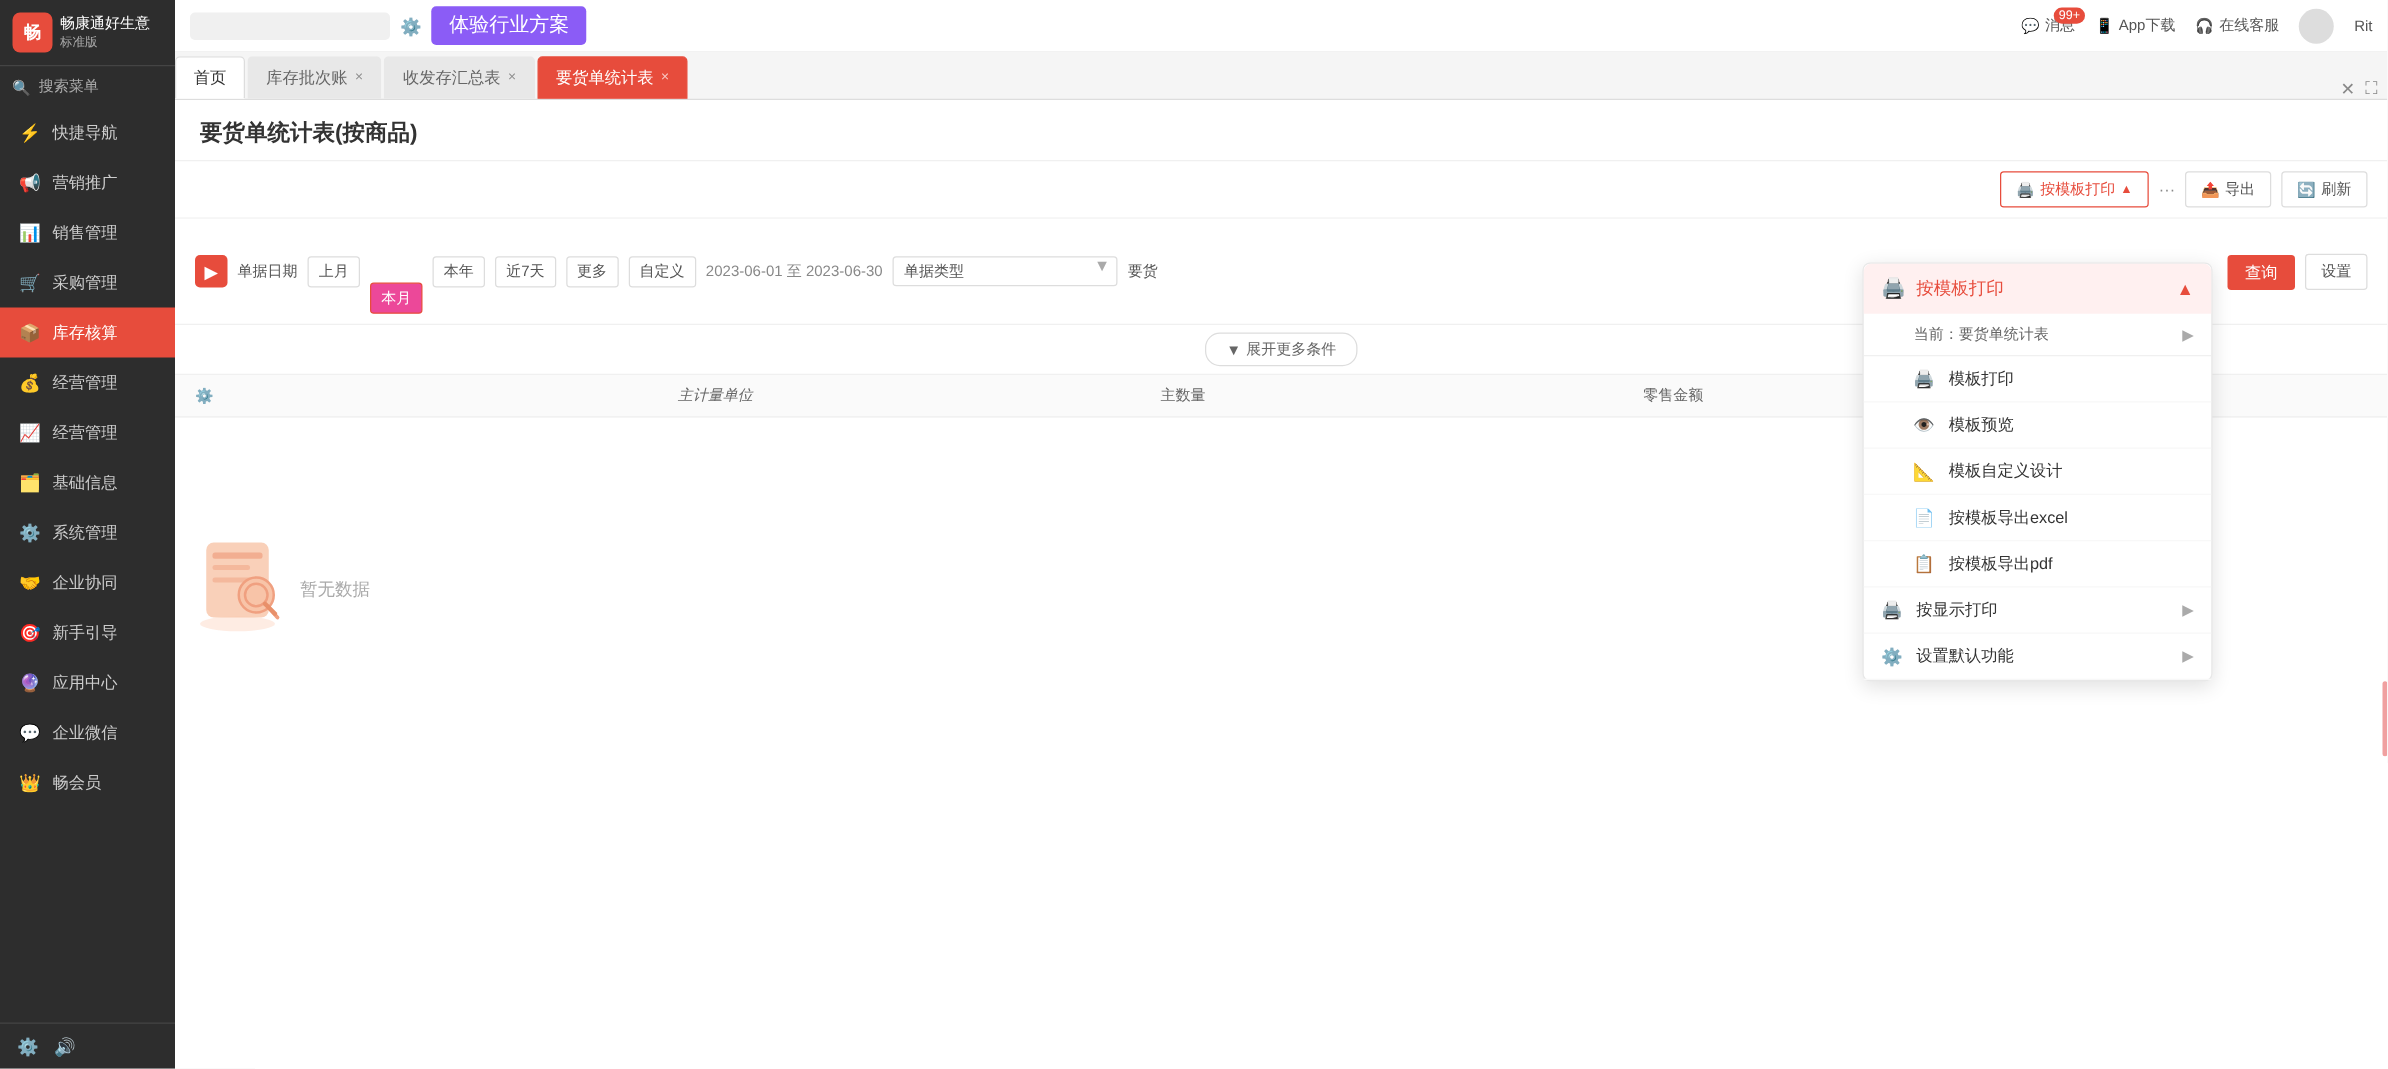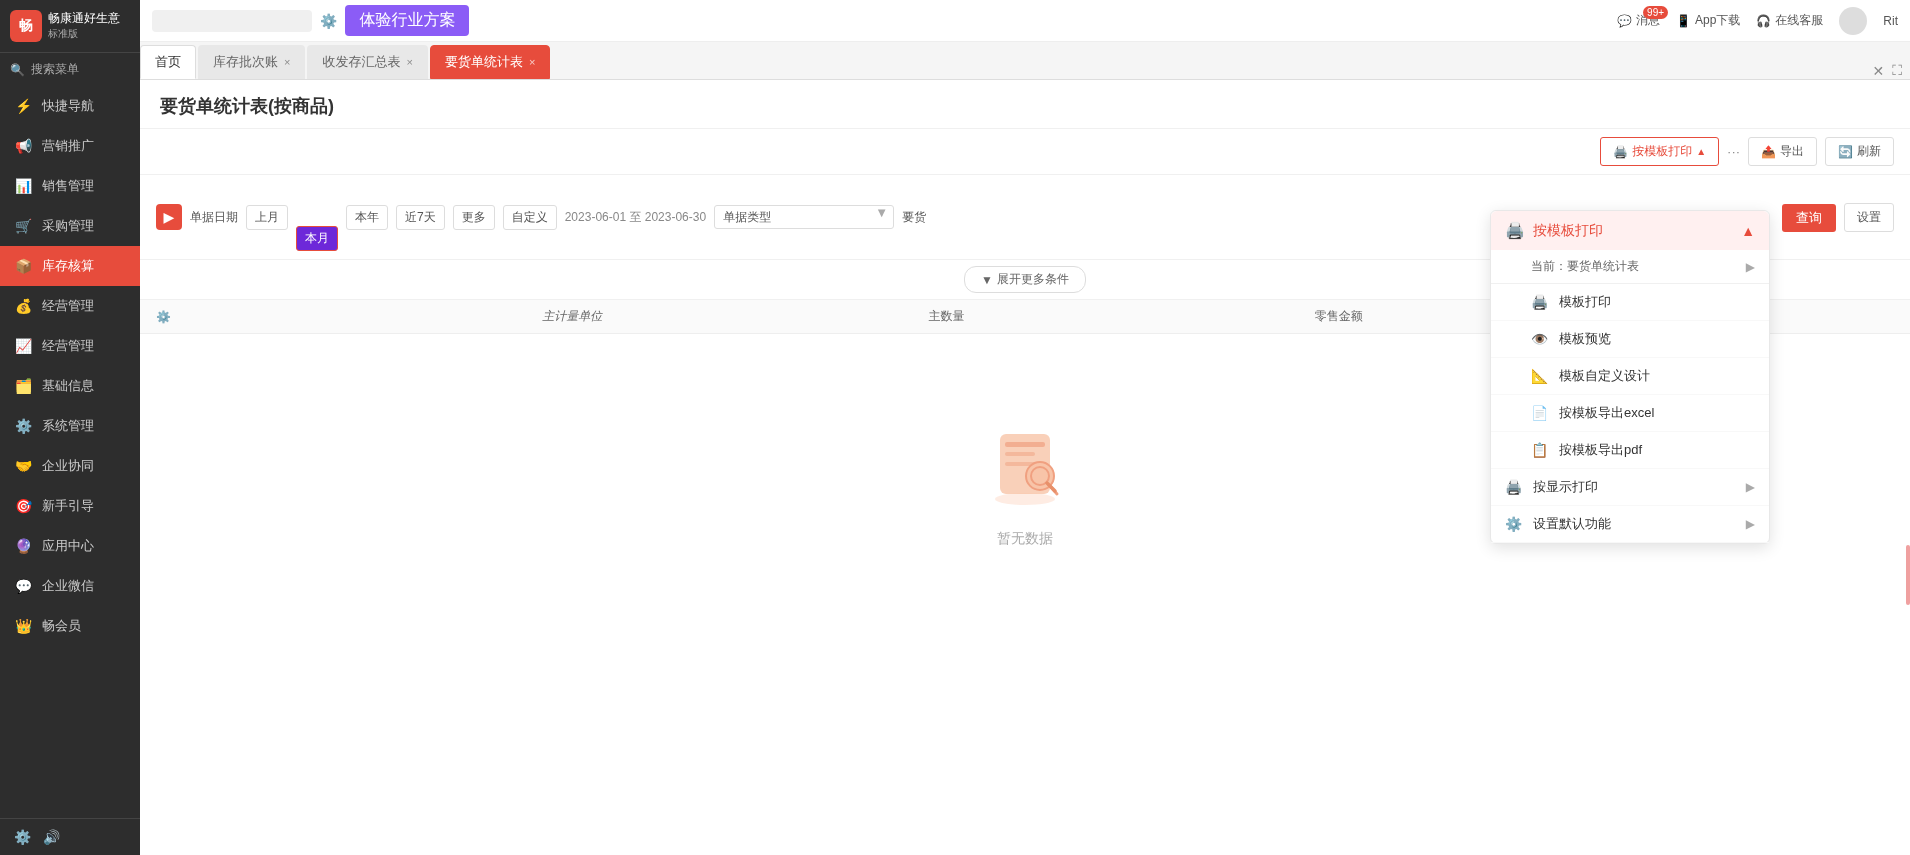--- a/index.html
+++ b/index.html
@@ -141,21 +141,21 @@
       background: #e74c3c; color: #fff;
       border: none; border-radius: 4px;
       display: flex; align-items: center; justify-content: center;
       cursor: pointer; font-size: 14px;
     }
     .toolbar-label { color: #555; font-size: 12px; white-space: nowrap; }
     .date-btn {
       padding: 3px 8px; font-size: 12px; border: 1px solid #ddd;
       background: #fff; border-radius: 3px; cursor: pointer; color: #555;
     }
-    .date-btn.active { background: #6d28d9; color: #fff; border-color: #e74c3c; margin-top: 43px; }
+    .date-btn.active { background: #ec4899; color: #fff; border-color: #e74c3c; margin-top: 43px; }
     .date-range { font-size: 12px; color: #888; }
     .toolbar-select {
       border: 1px solid #ddd; border-radius: 3px;
       padding: 4px 24px 4px 8px; font-size: 12px;
       background: #fff; color: #555; min-width: 180px;
       appearance: none; cursor: pointer;
     }
     .toolbar-select-wrap { position: relative; display: inline-flex; align-items: flex-start; }
     .toolbar-select-arrow { position: absolute; right: 6px; color: #aaa; pointer-events: none; }
 
@@ -181,21 +181,21 @@
     }
     .th { flex: 1; font-size: 12px; color: #666; font-weight: 500; }
     .th-gear { width: 30px; }
     .th-product { flex: 2; }
     .th-unit { flex: 1; font-style: italic; }
     .th-qty { flex: 1; }
     .th-amount { flex: 1.5; }
 
     
     .empty-state {
-      display: flex; flex-direction: column; align-items: center;
+      display: flex; flex-direction: row; align-items: center;
       padding: 80px 0 40px;
     }
     .empty-icon {
       width: 100px; height: 100px;
       display: flex; align-items: center; justify-content: center;
       margin-bottom: 16px;
     }
     .empty-text { color: #aaa; font-size: 14px; }
 
     

